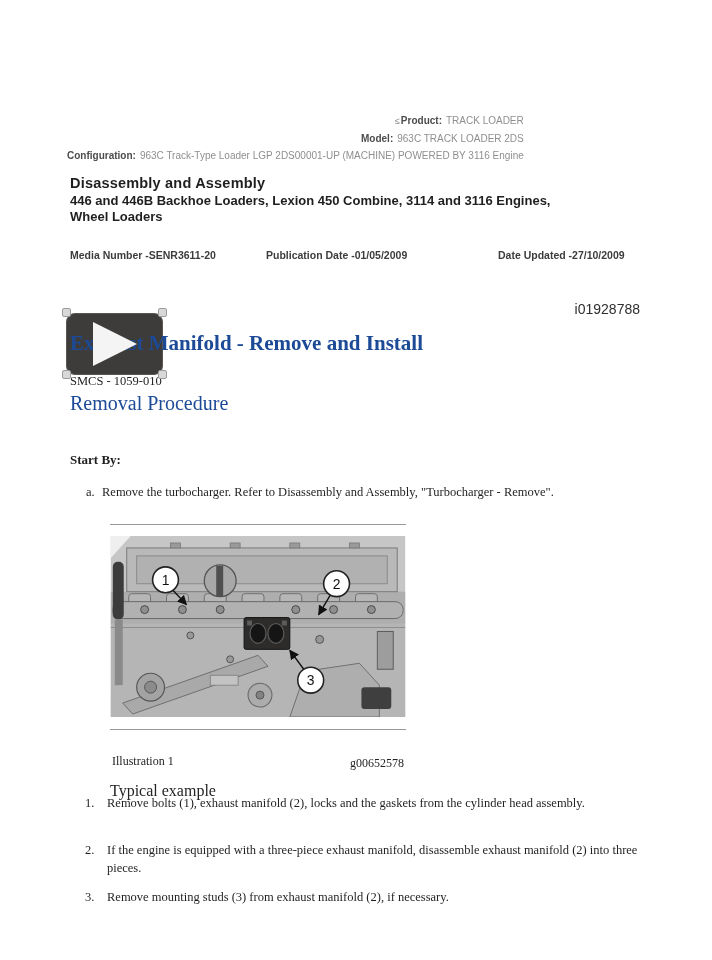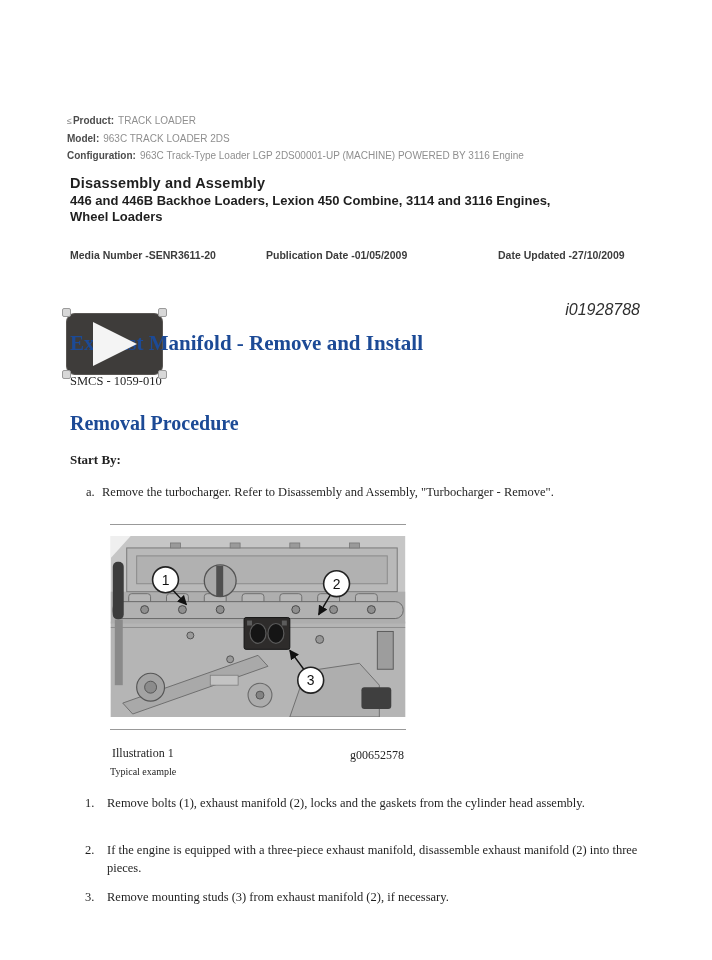--- a/index.html
+++ b/index.html
@@ -1,43 +1,43 @@
 <!DOCTYPE html>
 <html style="--heading-blue: #1c4a96; --text-dark: #1f1f1f; --meta-label: #4c4c4c; --meta-value: #8f8f8f; --media-text: #3c3c3c; --overlay-bg: #3e3c3a; --overlay-tri: #f4f4f4; --rule-gray: #999999;"><head>
 <meta charset="utf-8">
 <style>
   html,body{margin:0;padding:0;background:#ffffff;}
   .page{position:relative;width:712px;height:960px;background:#ffffff;overflow:hidden;
         font-family:"Liberation Sans",sans-serif;}
 
   
-  .meta{position:absolute;left:67px;top:112px;font-size:10px;line-height:17px;}
+  .meta{position:absolute;left:67px;top:112px;font-size:10px;line-height:17px;text-align:right;}
   .meta-row{white-space:nowrap;}
   .prefix-glyph{color:#8f8f8f;font-size:9px;margin-right:1px;}
   .meta-label{color:var(--meta-label);font-weight:bold;margin-right:4px;}
   .meta-value{color:var(--meta-value);}
 
   
   .doc-title{position:absolute;left:70px;top:175px;font-size:14.5px;font-weight:bold;
              color:var(--text-dark);letter-spacing:.2px;}
   .doc-subtitle{position:absolute;left:70px;top:193px;font-size:13px;font-weight:bold;
                 color:var(--text-dark);line-height:16px;}
 
   .media{position:absolute;top:249px;font-size:10.5px;font-weight:bold;color:var(--media-text);white-space:nowrap;}
   .media.m1{left:70px}.media.m2{left:266px}.media.m3{left:498px}
 
-  .info-code{position:absolute;top:301px;right:72px;font-size:16px;color:#2f2f2f;font-style:italic;}
+  .info-code{position:absolute;top:301px;right:72px;font-size:14px;color:#2f2f2f;}
 
   
   .article-title{position:absolute;left:70px;top:331px;font-family:"Liberation Serif",serif;
                  font-size:21px;font-weight:bold;color:var(--heading-blue);white-space:nowrap;z-index:3;}
   .smcs{position:absolute;left:70px;top:374px;font-family:"Liberation Serif",serif;
         font-size:12.5px;color:var(--text-dark);z-index:1;text-align:center;}
-  .section-heading{position:absolute;left:70px;top:412px;font-family:"Liberation Serif",serif;
-                   font-size:20px;font-weight:bold;color:var(--heading-blue);z-index:1;}
+  .section-heading{position:absolute;left:70px;top:392px;font-family:"Liberation Serif",serif;
+                   font-size:20px;font-weight:normal;color:var(--heading-blue);z-index:1;}
   .start-by{position:absolute;left:70px;top:452px;font-family:"Liberation Serif",serif;
             font-size:13px;font-weight:bold;color:var(--text-dark);}
 
   
   .overlay{position:absolute;left:66px;top:313px;width:97px;height:62px;cursor:pointer;}
   .overlay-rect{position:absolute;inset:0;background:var(--overlay-bg);border:1px solid #595653;
                 border-radius:9px;z-index:2;}
   .overlay-tri{position:absolute;left:27px;top:9px;width:0;height:0;z-index:4;
                border-left:44px solid var(--overlay-tri);
                border-top:22px solid transparent;border-bottom:22px solid transparent;}
@@ -55,25 +55,25 @@
   .num-item{left:85px;width:556px;}
   .num-item.s1{top:795px}.num-item.s2{top:842px}.num-item.s3{top:889px}
   .item-text{flex:1;}
 
   
   .illustration{position:absolute;left:110px;top:524px;width:296px;}
   .rule{height:1px;background:var(--rule-gray);}
   .rule.top{margin-bottom:11px;}
   .rule.bottom{margin-top:12px;}
   .photo{display:block;width:296px;height:181px;}
-  .caption-row{position:relative;margin-top:16px;height:14px;
+  .caption-row{position:relative;margin-top:24px;height:14px;
                font-family:"Liberation Serif",serif;font-size:12px;color:#242424;}
   .caption-title{position:absolute;left:2px;top:0;}
   .caption-code{position:absolute;left:240px;top:2px;}
-  .caption-note{margin-top:6px;font-family:"Liberation Serif",serif;font-size:10px;color:#242424;}
+  .caption-note{margin-top:14px;font-family:"Liberation Serif",serif;font-size:16px;color:#242424;}
 </style>
 </head>
 <body>
 
 <div class="page">
 
   <div class="meta">
     <div class="meta-row">
       <span class="prefix-glyph">≤</span><span class="meta-label">Product:</span><span class="meta-value">TRACK LOADER</span>
     </div>

